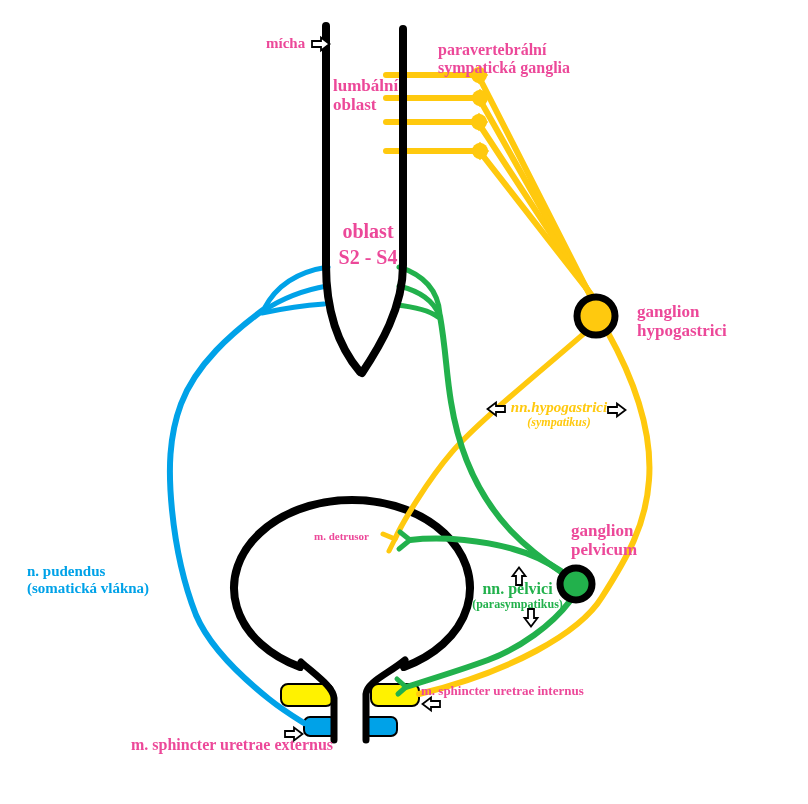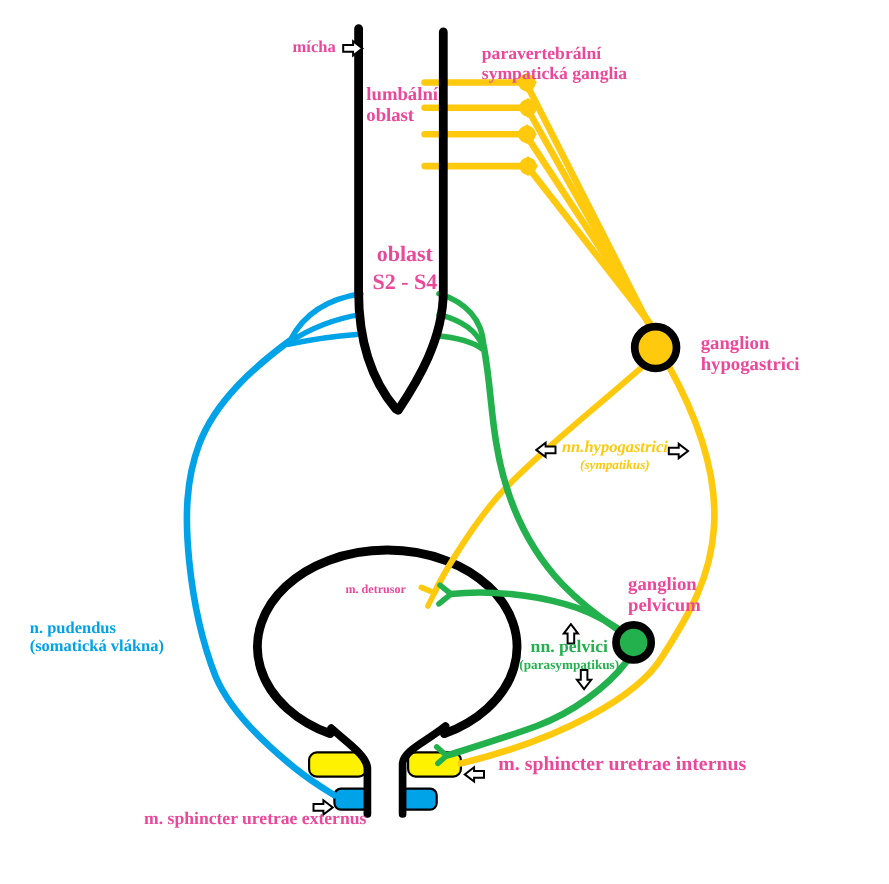--- a/index.html
+++ b/index.html
@@ -150,17 +150,17 @@
   <div class="lbl" style="left:571px;top:521px;font-size:17px;">
     <div>ganglion</div>
     <div>pelvicum</div>
   </div>
 
   <div class="lbl center t-green" style="left:460px;top:580px;width:115px;font-size:16px;">
     <div>nn. pelvici</div>
     <div style="font-size:12px;">(parasympatikus)</div>
   </div>
 
-  <div class="lbl" style="left:421px;top:684px;font-size:18px;margin-left:32px;">m. sphincter uretrae internus</div>
+  <div class="lbl" style="left:421px;top:684px;font-size:13px;">m. sphincter uretrae internus</div>
 
   <div class="lbl" style="left:131px;top:736px;font-size:16px;">m. sphincter uretrae externus</div>
 
 </div>
 
 </body></html>

